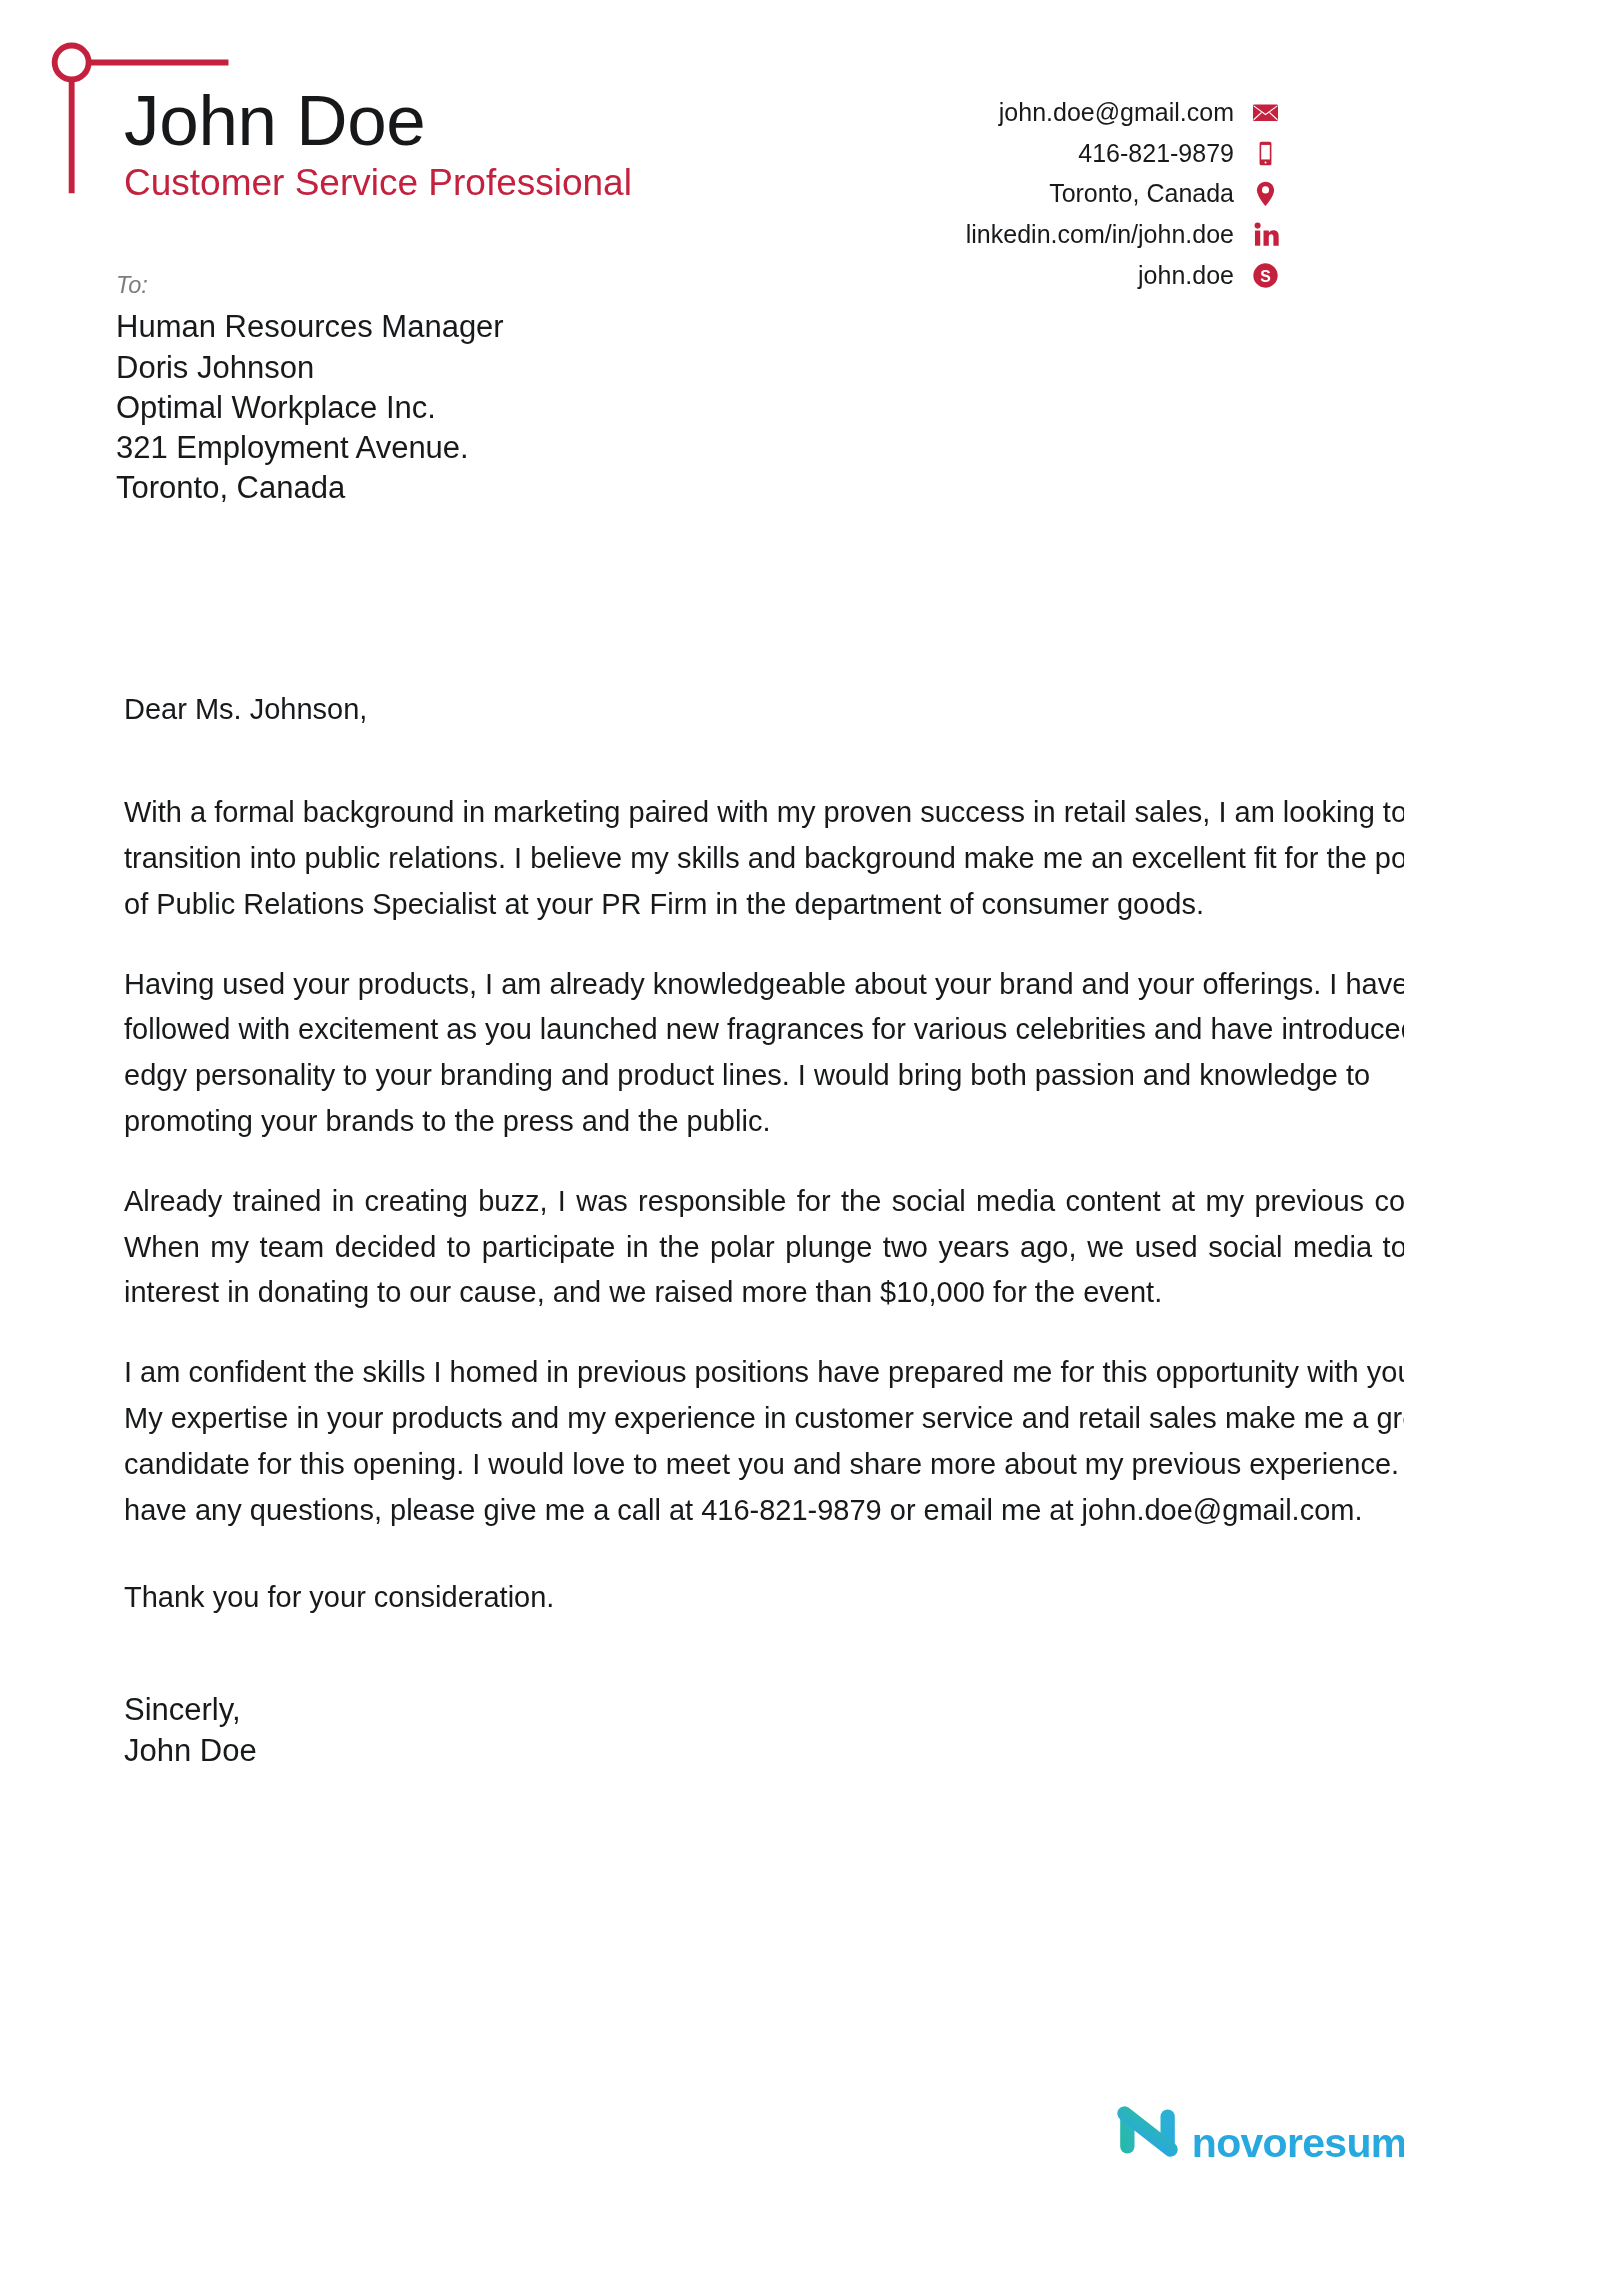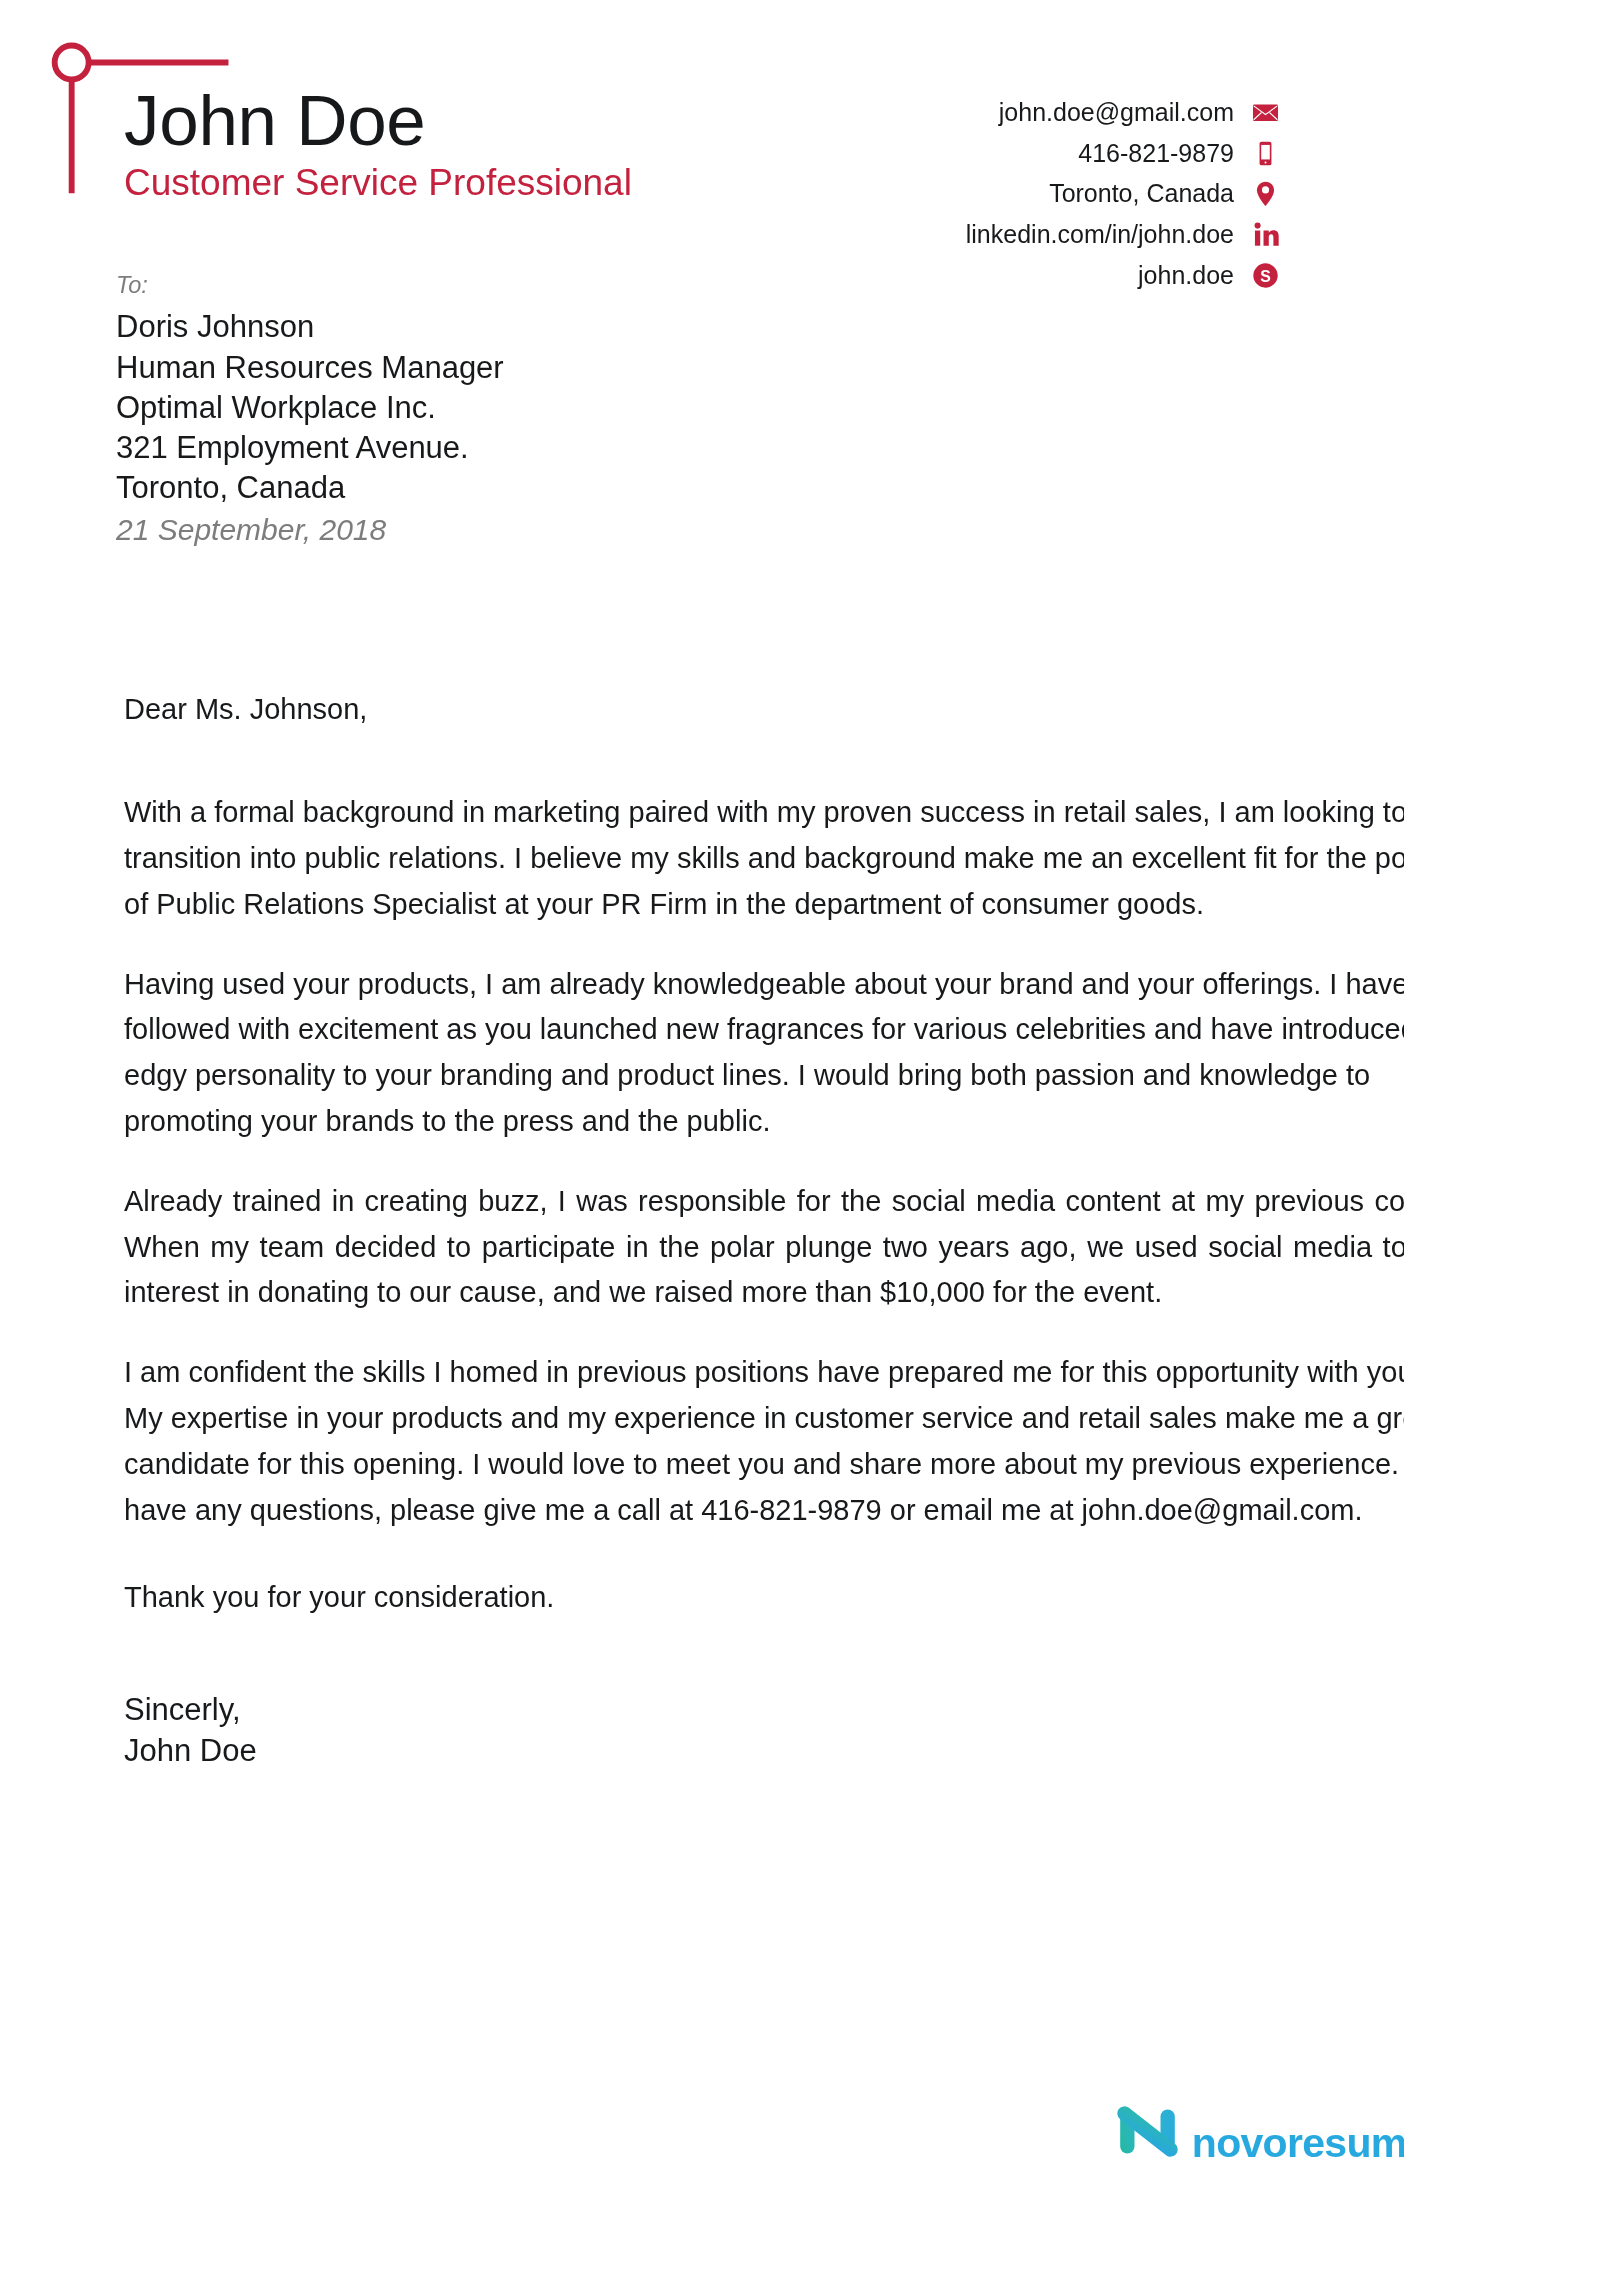--- a/index.html
+++ b/index.html
@@ -260,26 +260,25 @@
             <text x="22" y="31.5" text-anchor="middle" font-family="'Liberation Sans', sans-serif" font-size="24" font-weight="700" fill="#ffffff">S</text>
           </svg>
         </span>
       </div>
 
     </div>
   </div>
 
   <div id="recipient-block">
     <div id="to-label">To:</div>
+    <div class="recipient-line">Human Resources Manager</div>
     <div class="recipient-line">Doris Johnson</div>
-    <div class="recipient-line">Human Resources Manager</div>
     <div class="recipient-line">Optimal Workplace Inc.</div>
     <div class="recipient-line">321 Employment Avenue.</div>
     <div class="recipient-line">Toronto, Canada</div>
-    <div id="letter-date">21 September, 2018</div>
   </div>
 
   <div id="letter-body">
 
     <p id="salutation">Dear Ms. Johnson,</p>
 
     <p class="body-paragraph">With a formal background in marketing paired with my proven success in retail sales, I am looking to transition into public relations. I believe my skills and background make me an excellent fit for the position of Public Relations Specialist at your PR Firm in the department of consumer goods.</p>
     <p class="body-paragraph">Having used your products, I am already knowledgeable about your brand and your offerings. I have followed with excitement as you launched new fragrances for various celebrities and have introduced an edgy personality to your branding and product lines. I would bring both passion and knowledge to promoting your brands to the press and the public.</p>
     <p class="body-paragraph justified">Already trained in creating buzz, I was responsible for the social media content at my previous company. When my team decided to participate in the polar plunge two years ago, we used social media to create interest in donating to our cause, and we raised more than $10,000 for the event.</p>
     <p class="body-paragraph">I am confident the skills I homed in previous positions have prepared me for this opportunity with your firm. My expertise in your products and my experience in customer service and retail sales make me a great candidate for this opening. I would love to meet you and share more about my previous experience. If you have any questions, please give me a call at 416-821-9879 or email me at john.doe@gmail.com.</p>

